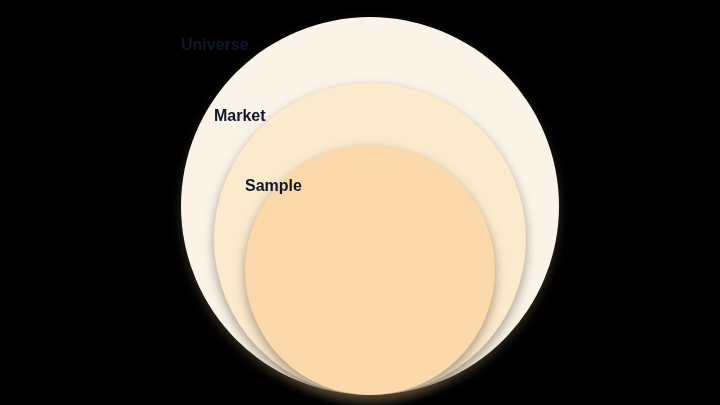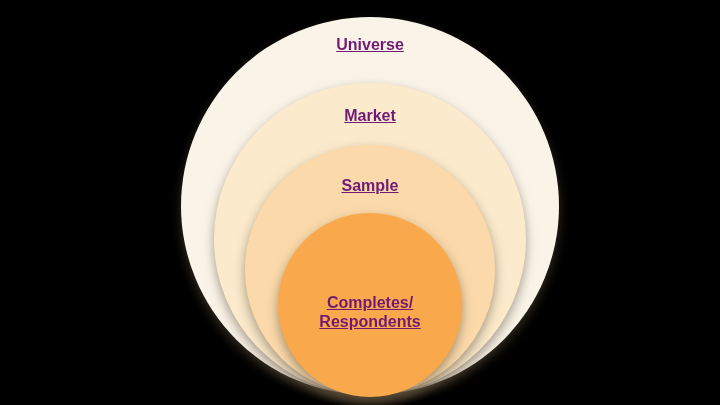--- a/index.html
+++ b/index.html
@@ -16,27 +16,26 @@
     font-family: "Liberation Sans", sans-serif;
   }
   .circle {
     position: absolute;
     border-radius: 50%;
     box-shadow: 0 5px 11px rgba(95, 80, 58, 0.55);
   }
   .circle-label {
     display: block;
     width: 100%;
-    text-align: center;
+    text-align: left;
     font-weight: 700;
     font-size: 16px;
     line-height: 18px;
-    color: #701a75;
+    color: #0f172a;
     user-select: none;
-    text-decoration: underline;
   }
   
   .c-universe { left: 181px; top: 17px;  width: 378px; height: 378px; z-index: 1; }
   .c-universe .circle-label { padding-top: 19px; }
   
   .c-market   { left: 214px; top: 83px;  width: 312px; height: 312px; z-index: 2; }
   .c-market .circle-label   { padding-top: 24px; }
   
   .c-sample   { left: 245px; top: 145px; width: 250px; height: 250px; z-index: 3; }
   .c-sample .circle-label   { padding-top: 32px; }
@@ -54,20 +53,14 @@
   </div>
 
   <div class="circle c-market" style="background: rgb(252, 234, 204);">
     <span class="circle-label">Market</span>
   </div>
 
   <div class="circle c-sample" style="background: rgb(251, 217, 170);">
     <span class="circle-label">Sample</span>
   </div>
 
-  <div class="circle c-completes" style="background: rgb(249, 169, 75);">
-    <span class="circle-label">
-      <span>Completes/</span><br>
-      <span>Respondents</span>
-    </span>
-  </div>
 
 </div>
 
 </body></html>

